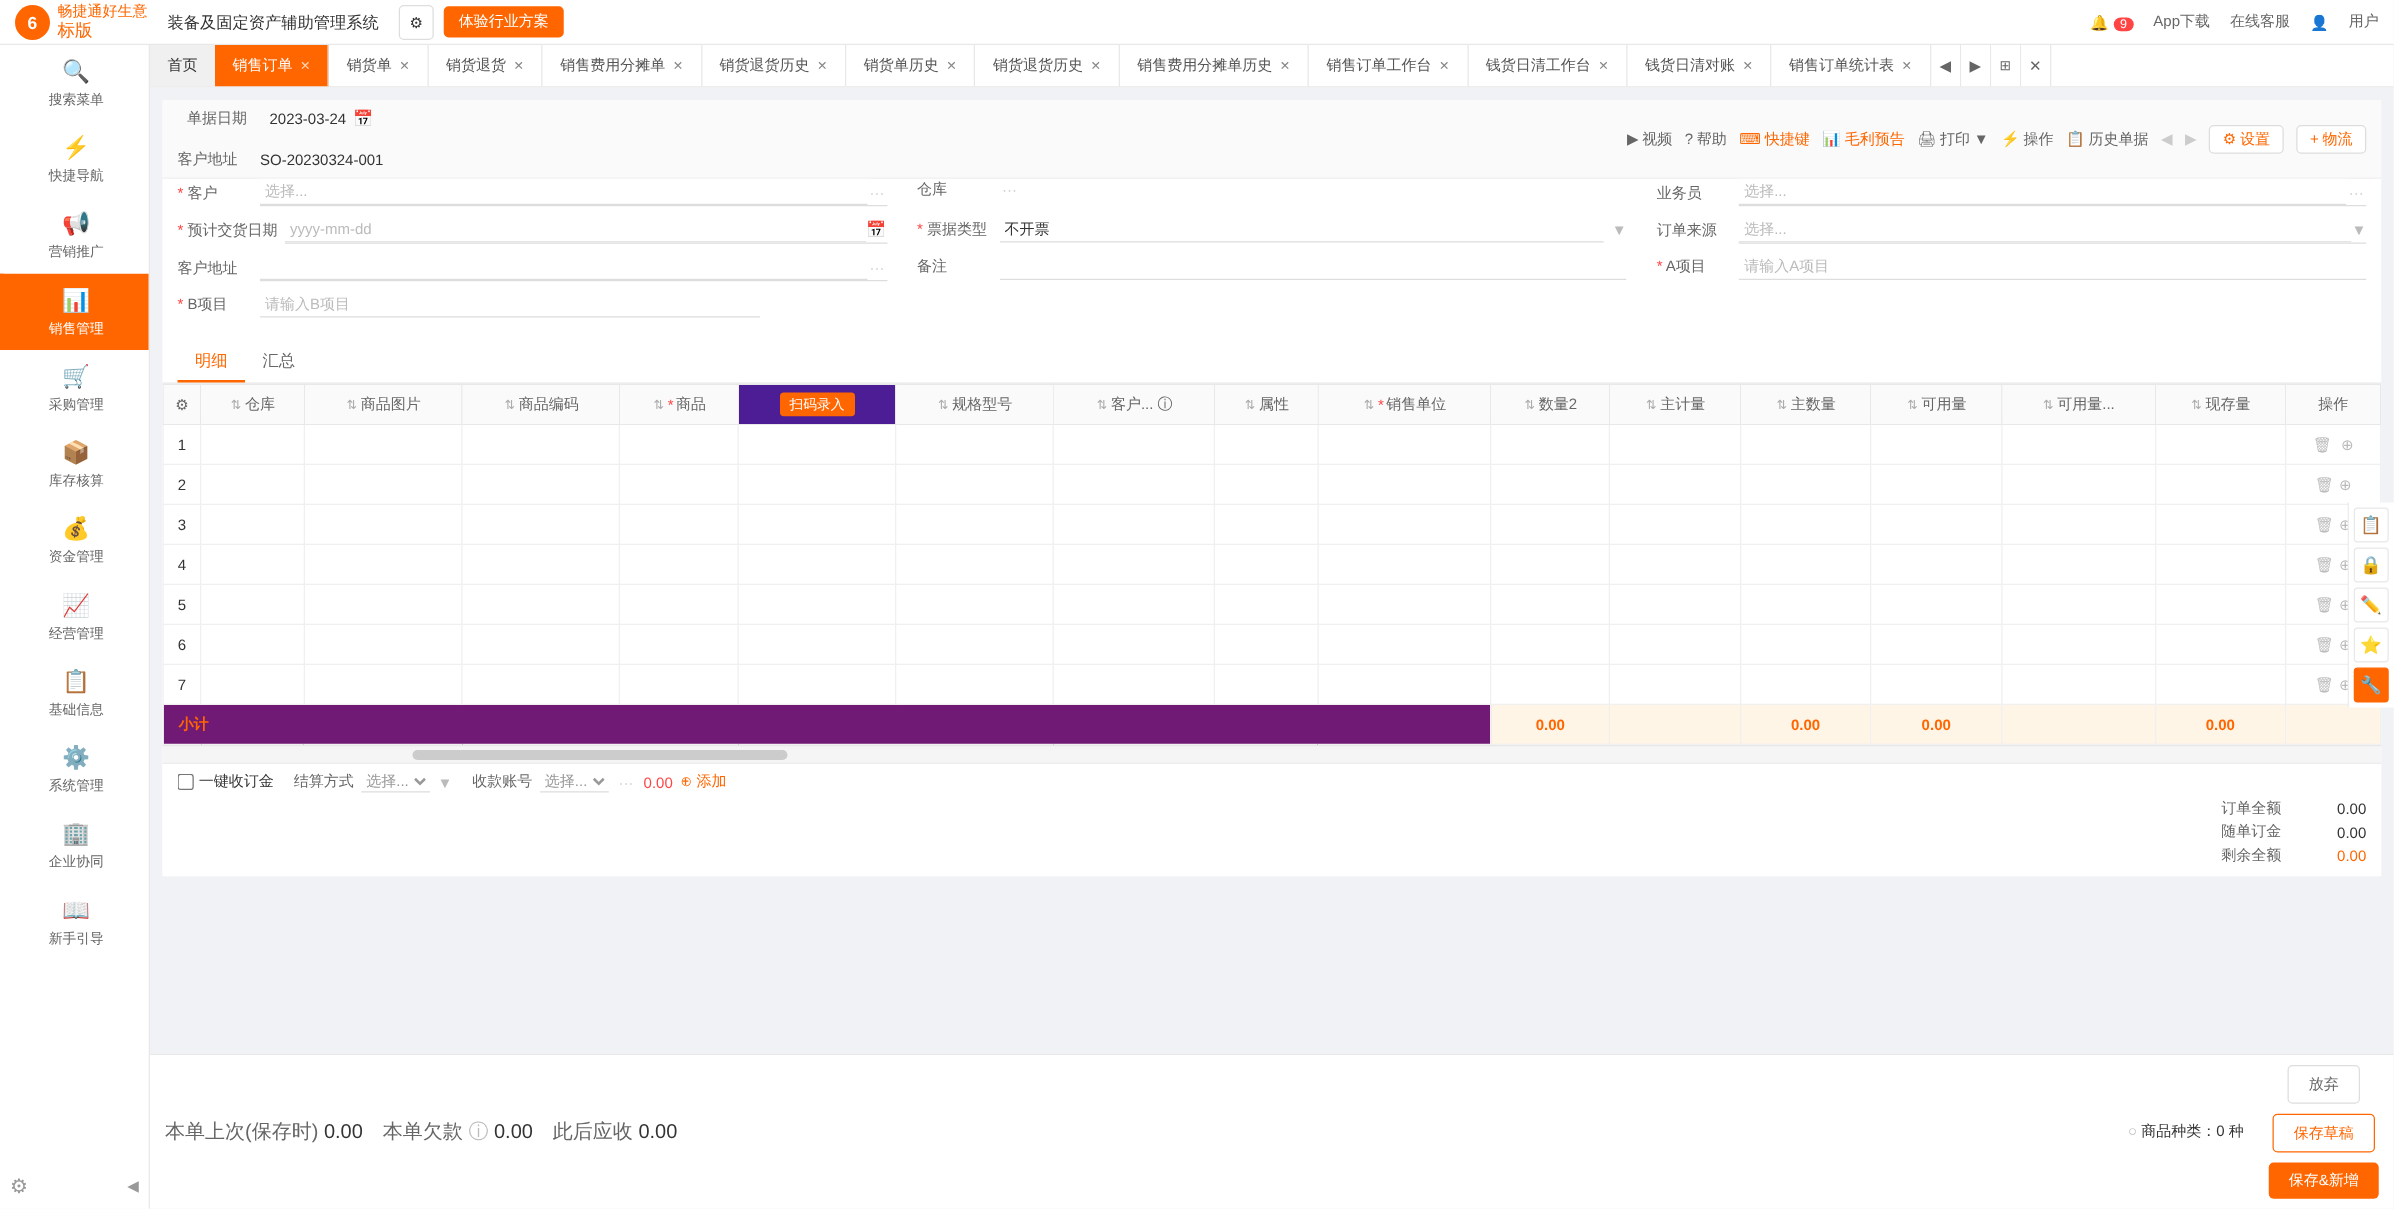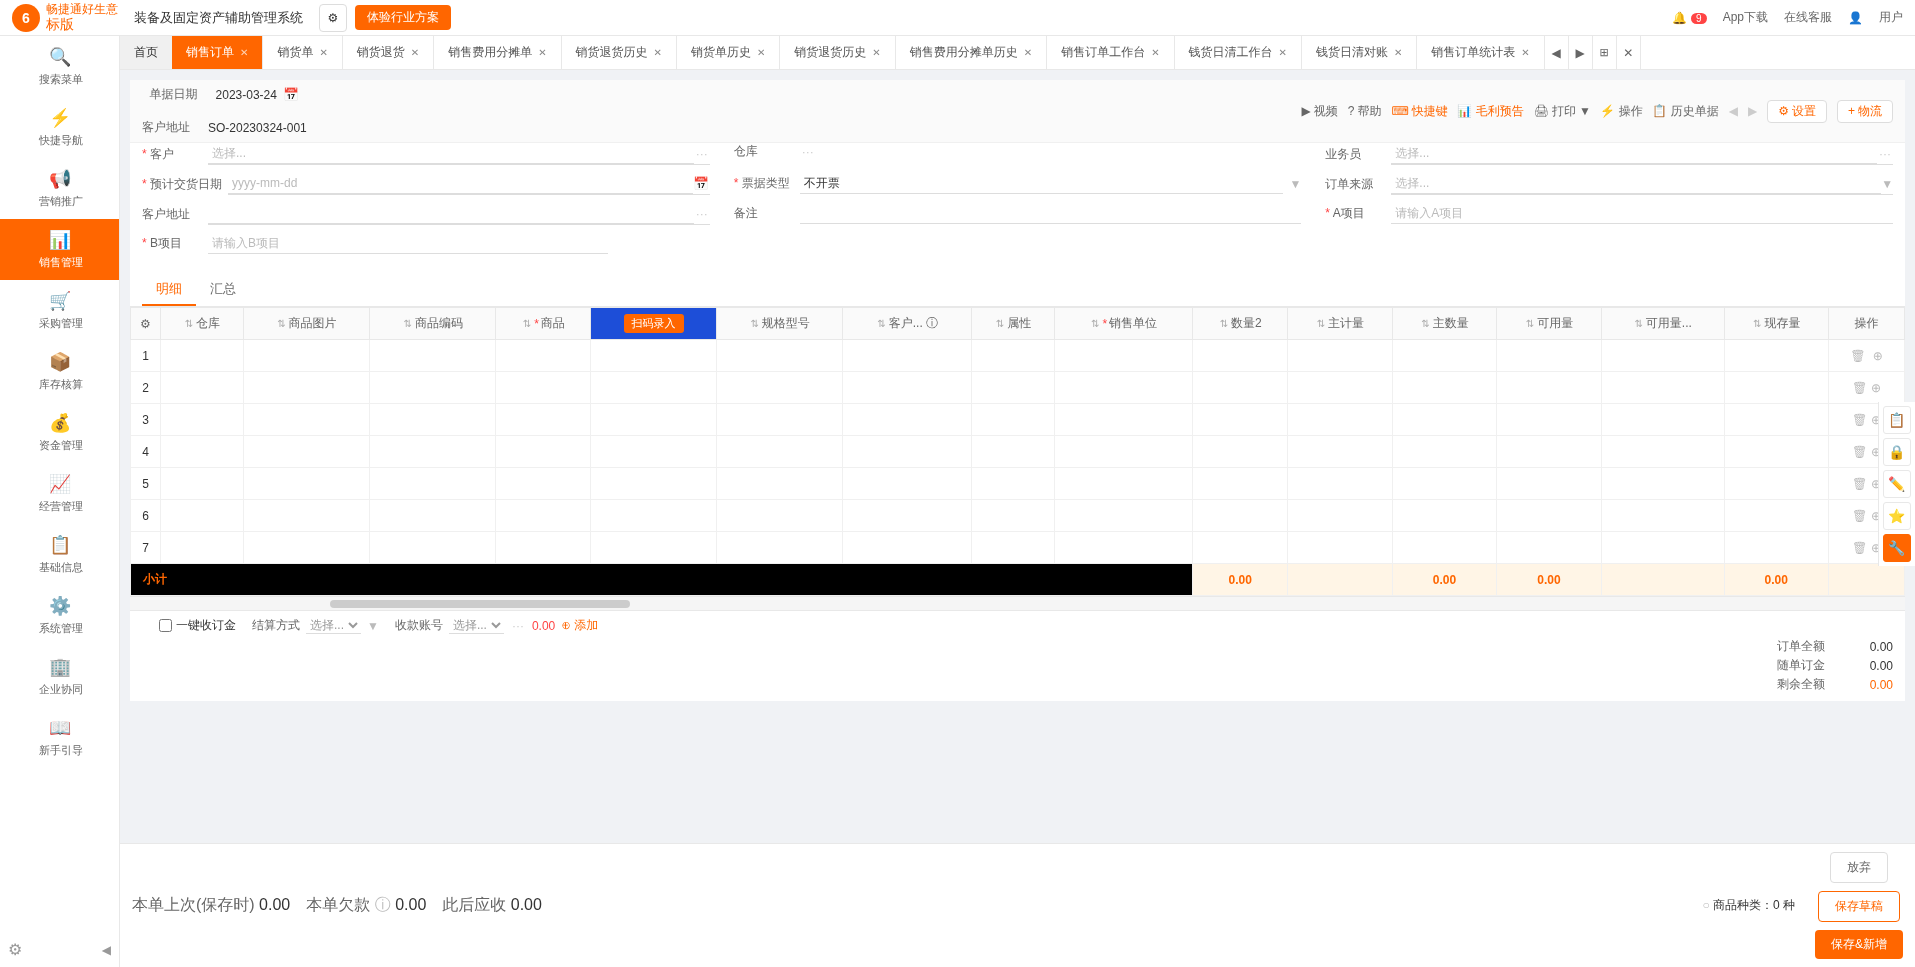--- a/index.html
+++ b/index.html
@@ -104,21 +104,21 @@
     
     
     .summary-row td { background: #fff5e6; font-weight: bold; color: #ff6600; }
     
     
     .scroll-area { height: 14px; background: #f5f5f5; border-top: 1px solid #e8e8e8; }
     .scroll-bar { height: 8px; width: 300px; background: #ccc; border-radius: 4px; margin: 3px 200px; }
 
     
     .bottom-area { background: #fff; border-top: 1px solid #e8e8e8; padding: 6px 12px; }
-    .bottom-row1 { display: flex; align-items: center; gap: 16px; margin-bottom: 4px; margin-left: 17px; }
+    .bottom-row1 { display: flex; align-items: center; gap: 16px; margin-bottom: 4px; }
     .checkbox-label { display: flex; align-items: center; gap: 4px; cursor: pointer; font-size: 12px; }
     .bottom-field { display: flex; align-items: center; gap: 6px; font-size: 12px; color: #666; }
     .amount-value { color: #ff4444; font-size: 12px; }
     
     .bottom-row2 { display: flex; align-items: center; justify-content: space-between; }
     
     
     .order-summary { text-align: right; font-size: 12px; }
     .order-summary-item { display: flex; align-items: center; justify-content: flex-end; gap: 8px; margin-bottom: 2px; }
     .order-summary-label { color: #666; }
@@ -408,21 +408,21 @@
                 </th>
                 <th>
                   <div class="th-inner"><span class="col-sort">⇅</span>商品图片</div>
                 </th>
                 <th>
                   <div class="th-inner"><span class="col-sort">⇅</span>商品编码</div>
                 </th>
                 <th>
                   <div class="th-inner"><span class="col-sort">⇅</span><span style="color:#ff4444">*</span>商品</div>
                 </th>
-                <th style="background:#1d4ed8">
+                <th style="background:#4c1d95">
                   <button class="scan-btn">扫码录入</button>
                 </th>
                 <th>
                   <div class="th-inner"><span class="col-sort">⇅</span>规格型号</div>
                 </th>
                 <th>
                   <div class="th-inner"><span class="col-sort">⇅</span>客户... ⓘ</div>
                 </th>
                 <th>
                   <div class="th-inner"><span class="col-sort">⇅</span>属性</div>
@@ -582,21 +582,21 @@
                   <td></td>
                   <td></td>
                   <td></td>
                   <td></td>
                   <td></td>
                   <td></td>
                   <td></td>
                 <td><span style="color:#bbb;cursor:pointer">🗑</span><span style="color:#bbb;cursor:pointer;margin-left:4px">⊕</span></td>
               </tr>
               <tr class="summary-row">
-                <td colspan="10" style="text-align:left;padding-left:12px;font-size:12px;color:#ff6600;background:#000000">小计</td>
+                <td colspan="10" style="text-align:left;padding-left:12px;font-size:12px;color:#ff6600;background:#701a75">小计</td>
                 <td style="background:#fff5e6;color:#ff6600;font-weight:bold">0.00</td>
                 <td style="background:#fff5e6"></td>
                 <td style="background:#fff5e6;color:#ff6600;font-weight:bold">0.00</td>
                 <td style="background:#fff5e6;color:#ff6600;font-weight:bold">0.00</td>
                 <td style="background:#fff5e6"></td>
                 <td style="background:#fff5e6;color:#ff6600;font-weight:bold">0.00</td>
                 <td style="background:#fff5e6"></td>
               </tr>
             </tbody>
           </table>

